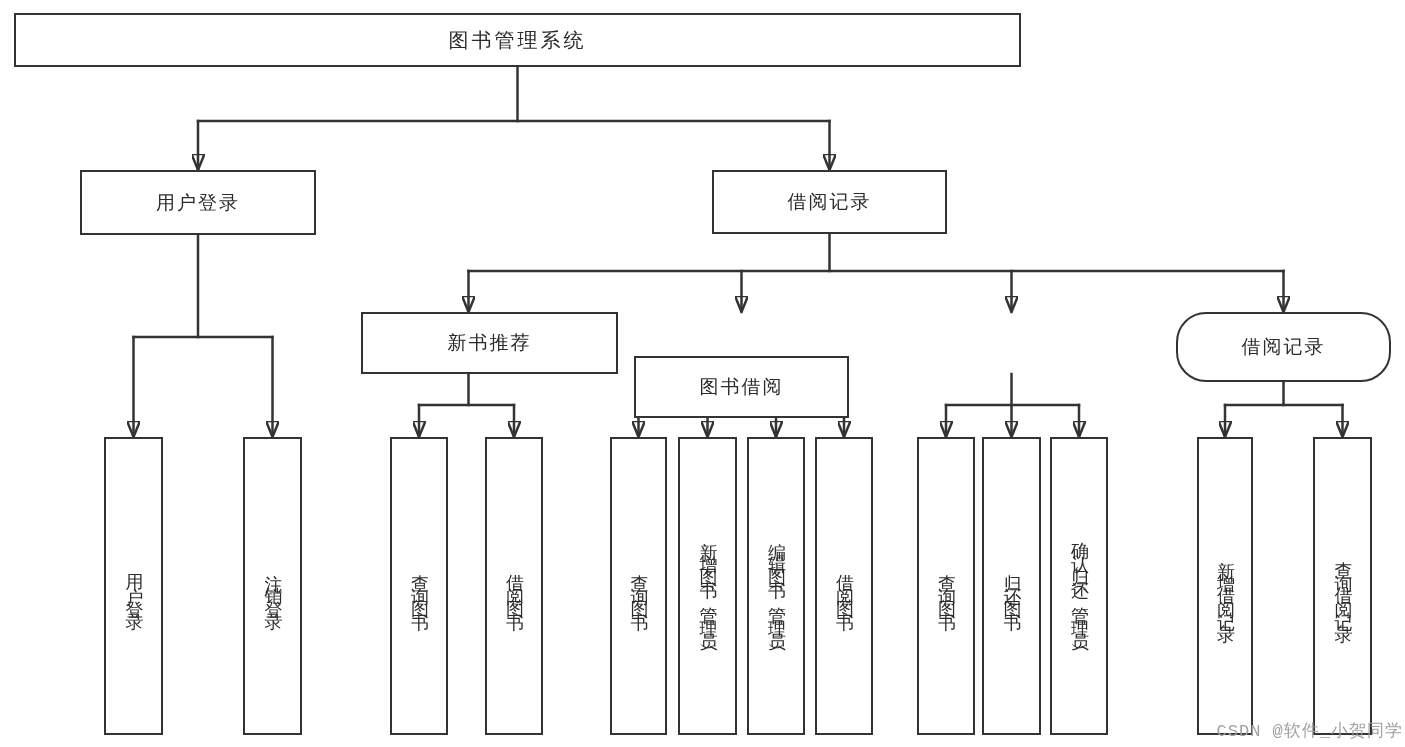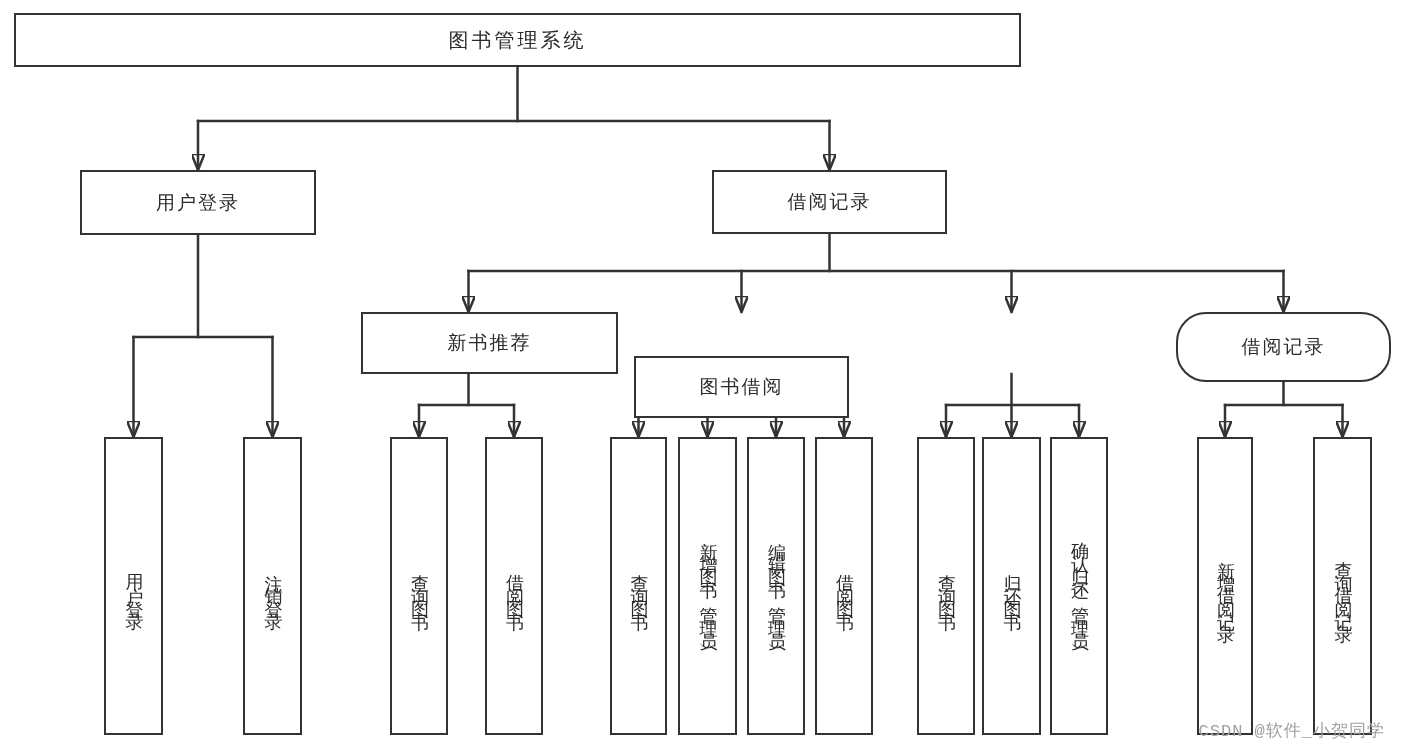--- a/index.html
+++ b/index.html
@@ -16,21 +16,21 @@
     color:#2b2b2b;
   }
   .lvl1{font-size:20px;letter-spacing:3px;}
   .lvl2{font-size:19px;letter-spacing:2px;}
   .lvl3{font-size:19px;letter-spacing:2px;}
   .vbox{
     writing-mode:vertical-rl;text-orientation:mixed;
     font-size:18px;letter-spacing:13px;line-height:1;
   }
   .watermark{
-    position:absolute;z-index:5;right:20px;bottom:5px;
+    position:absolute;z-index:5;right:2px;bottom:5px;
     font-size:17px;color:#a0a0a0;letter-spacing:1px;
   }
 </style>
 </head>
 <body>
 
 <div class="stage">
 
   <svg class="wires" width="1405" height="747" viewBox="0 0 1405 747">
     <defs>

